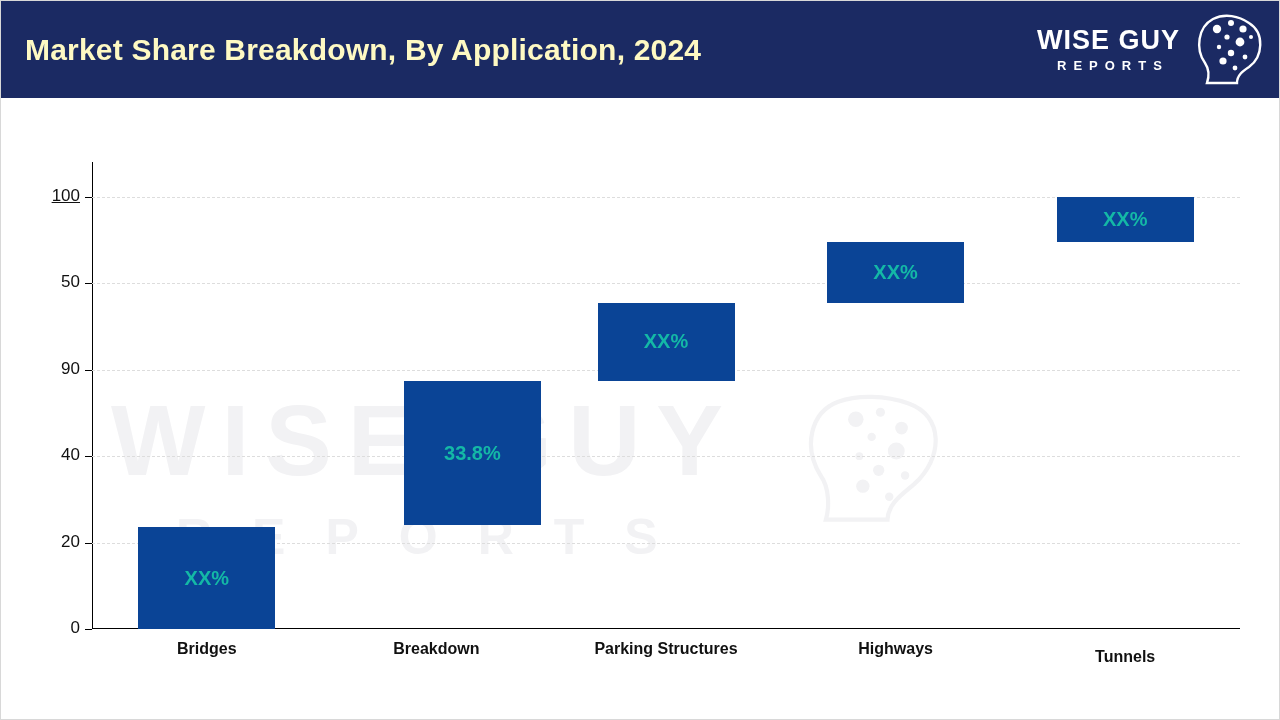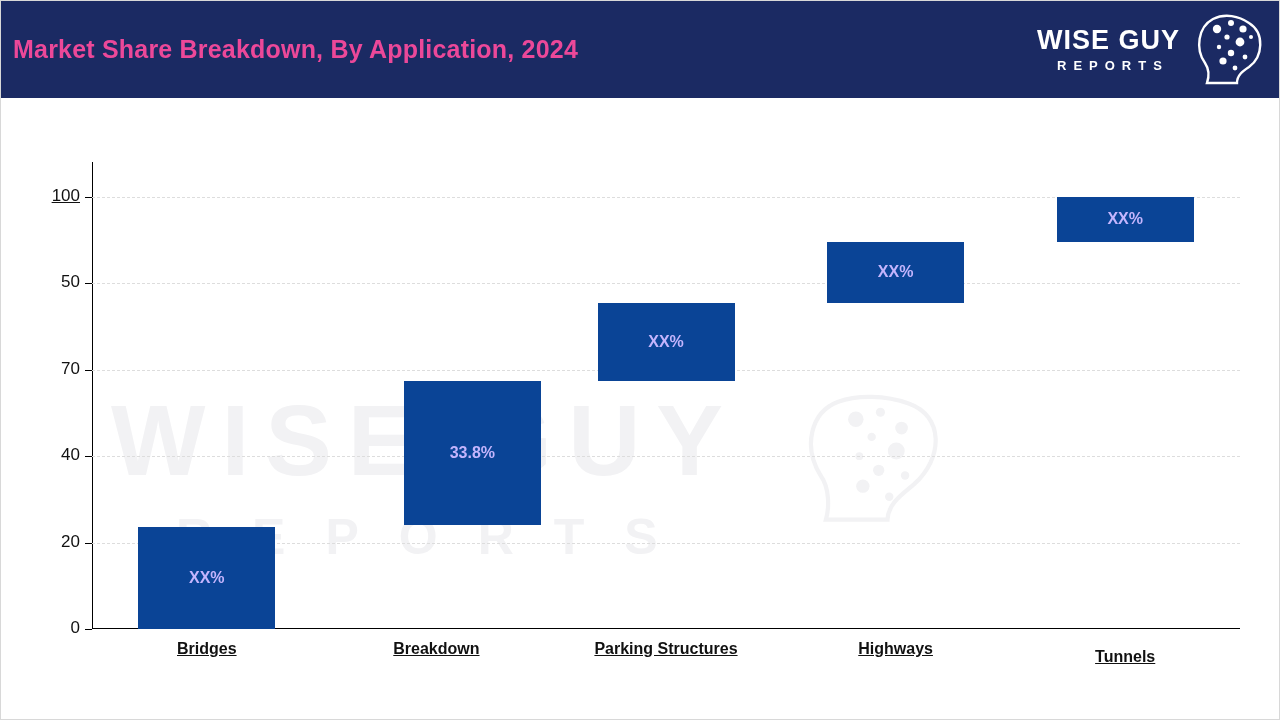--- a/index.html
+++ b/index.html
@@ -27,25 +27,25 @@
     position: absolute;
     left: 0; top: 0;
     width: 1280px;
     height: 97px;
     background: #1b2a63;
     display: flex;
     align-items: center;
     justify-content: space-between;
   }
   .header-title {
-    color: #ec4899;
-    font-size: 25px;
+    color: #fef9c3;
+    font-size: 30px;
     font-weight: bold;
     letter-spacing: 0.2px;
-    margin-left: 12px;
+    margin-left: 24px;
   }
   .header-logo {
     position: relative;
     margin-right: 10px;
     width: 240px;
     height: 78px;
   }
   .logo-wise {
     position: absolute;
     left: 6px;
@@ -153,32 +153,31 @@
     background: #000000;
   }
   .bar {
     position: absolute;
     background: #0a4496;
     display: flex;
     align-items: center;
     justify-content: center;
   }
   .bar-label {
-    color: #c4b5fd;
-    font-size: 16px;
+    color: #14b8a6;
+    font-size: 20px;
     font-weight: bold;
   }
   .cat-label {
     position: absolute;
     text-align: center;
     color: #111111;
     font-size: 16px;
     font-weight: bold;
     top: 478px;
-    text-decoration: underline;
   }
 </style>
 </head>
 <body>
 
 <div class="page">
 
   <div class="header">
     <div class="header-title">Market Share Breakdown, By Application, 2024</div>
 
@@ -232,21 +231,21 @@
           <div class="gridline" style="top: 121.074px;"></div>
           <div class="gridline" style="top: 34.5926px;"></div>
         </div>
       <div id="ytick-layer">
           <div class="ytick" style="top: 456px;">0</div>
           <div class="ytick-mark" style="top: 467px;"></div>
           <div class="ytick" style="top: 369.519px;">20</div>
           <div class="ytick-mark" style="top: 380.519px;"></div>
           <div class="ytick" style="top: 283.037px;">40</div>
           <div class="ytick-mark" style="top: 294.037px;"></div>
-          <div class="ytick" style="top: 196.556px;">70</div>
+          <div class="ytick" style="top: 196.556px;">90</div>
           <div class="ytick-mark" style="top: 207.556px;"></div>
           <div class="ytick" style="top: 110.074px;">50</div>
           <div class="ytick-mark" style="top: 121.074px;"></div>
           <div class="ytick" style="top: 23.5926px; text-decoration: underline;">100</div>
           <div class="ytick-mark" style="top: 34.5926px;"></div>
         </div>
       <div id="bar-layer">
           <div class="bar" style="left: 46.3px; top: 365.384px; width: 137px; height: 101.616px; background: rgb(10, 68, 150);">
             <span class="bar-label">XX%</span>
           </div>

